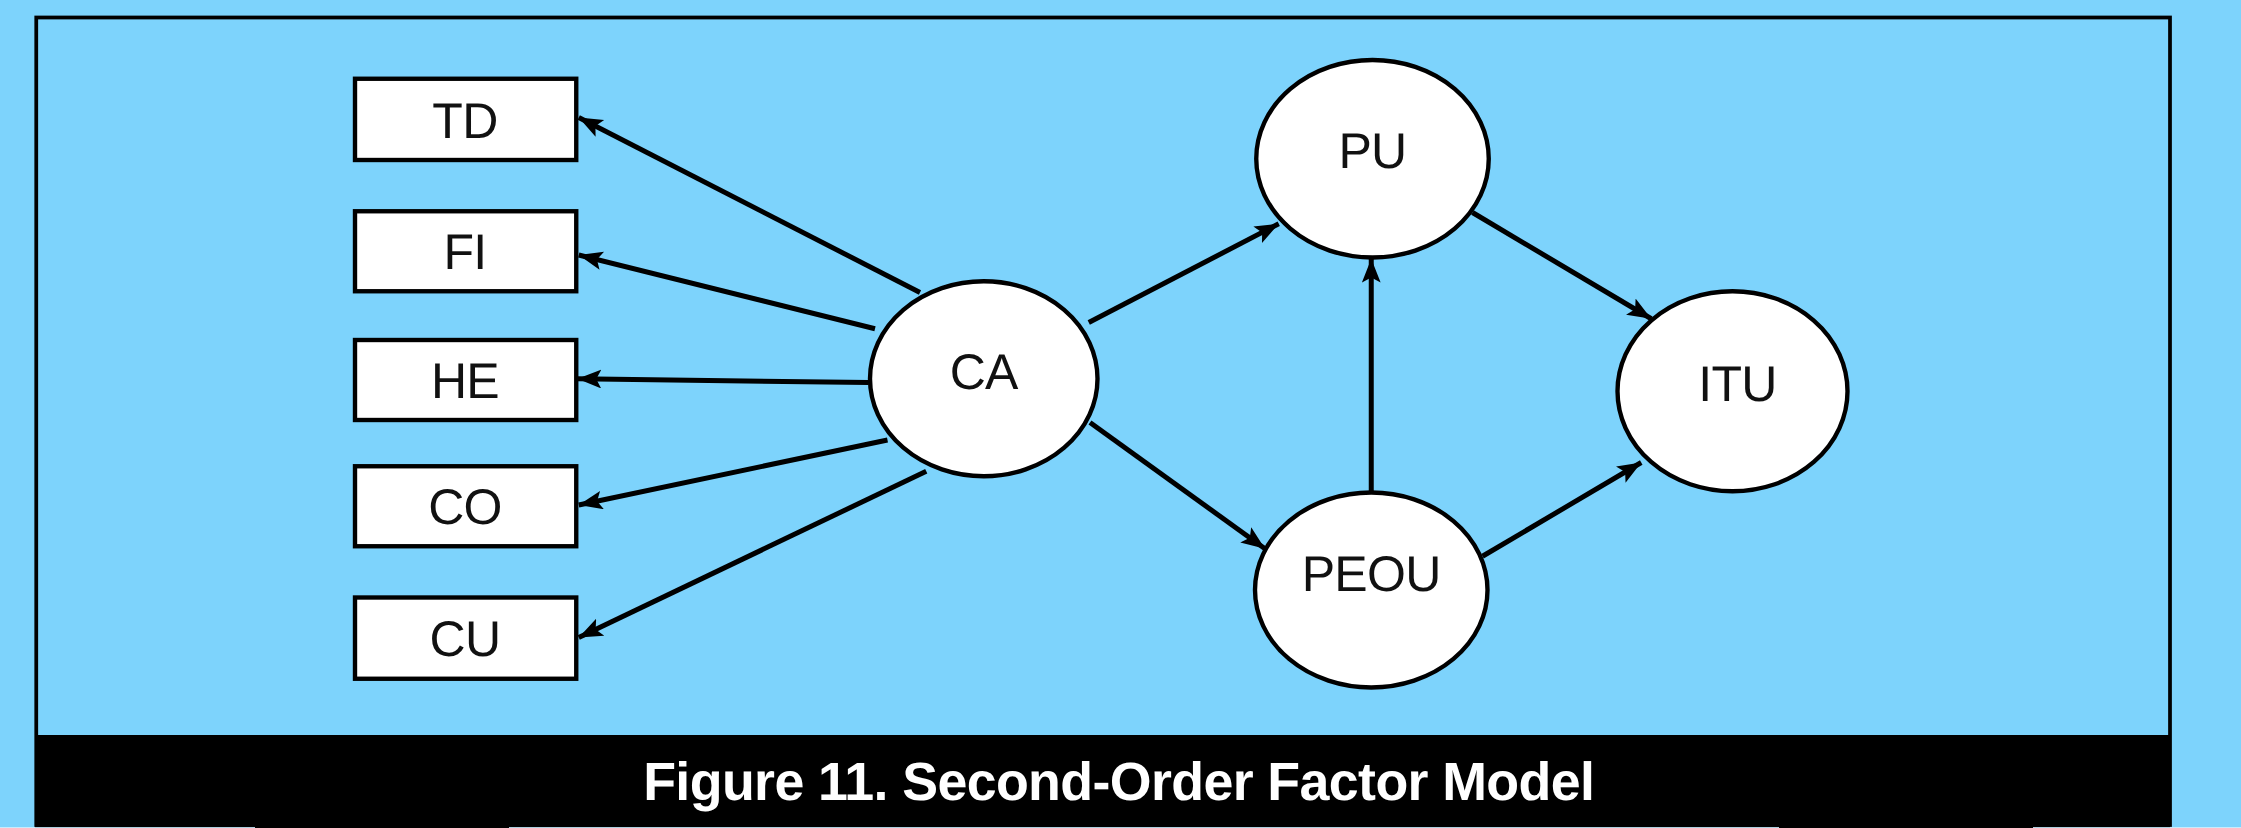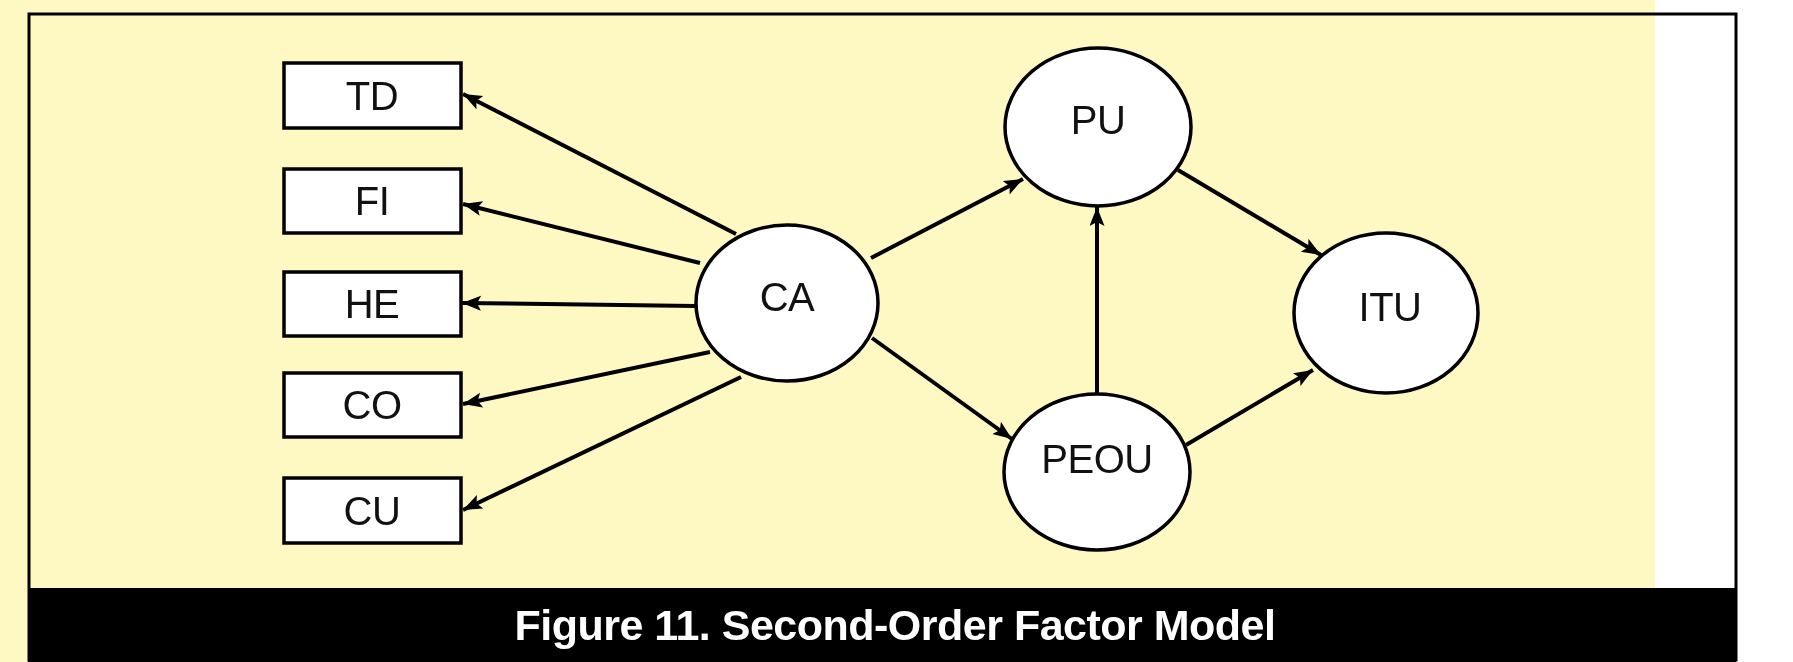--- a/index.html
+++ b/index.html
@@ -2,23 +2,23 @@
 <html><head>
 <meta charset="utf-8">
 <style>
   html, body {
     margin: 0;
     padding: 0;
     background: #ffffff;
   }
   .page {
     position: relative;
-    width: 1655px;
+    width: 1793px;
     height: 662px;
-    background: #fef9c3;
+    background: #7dd3fc;
     font-family: "Liberation Sans", sans-serif;
   }
   svg { display: block; }
   .node-shape {
     fill: #ffffff;
     stroke: #000000;
     stroke-width: 3.5;
   }
   .edge {
     stroke: #000000;

